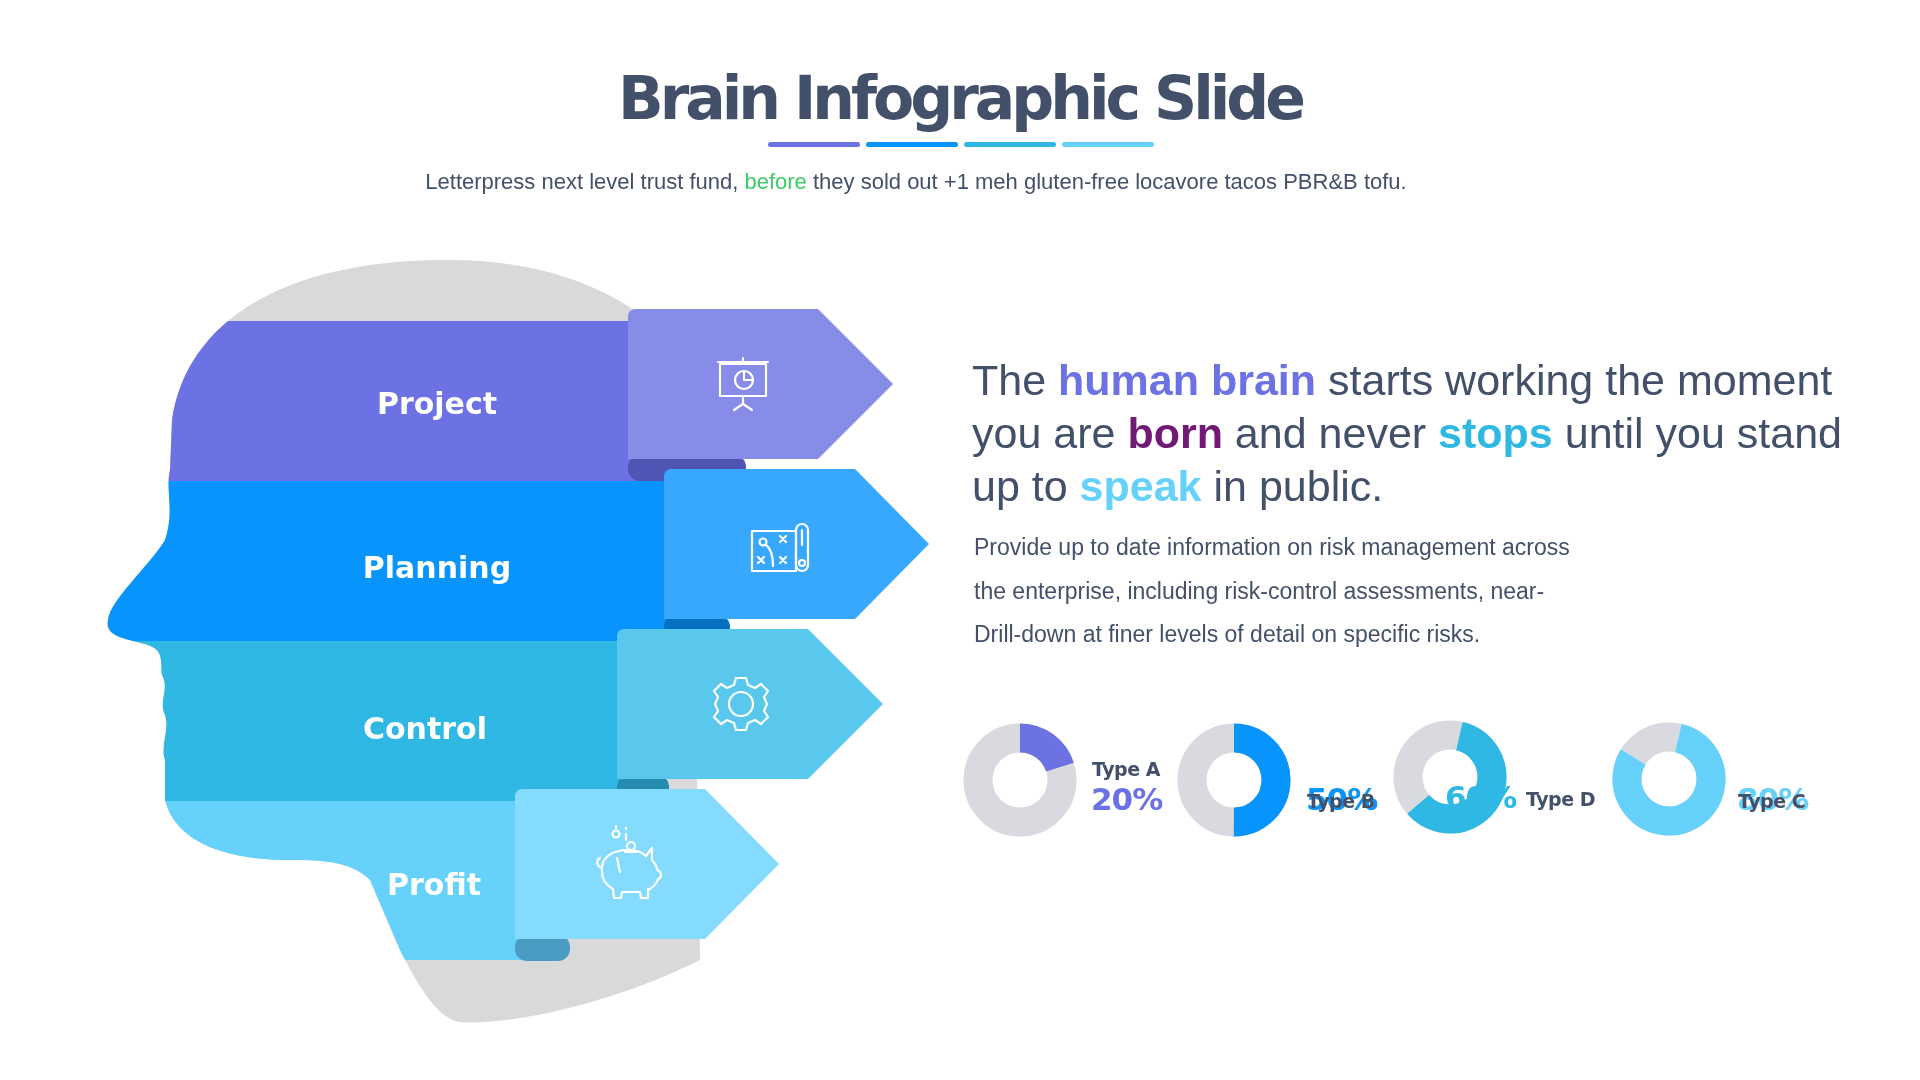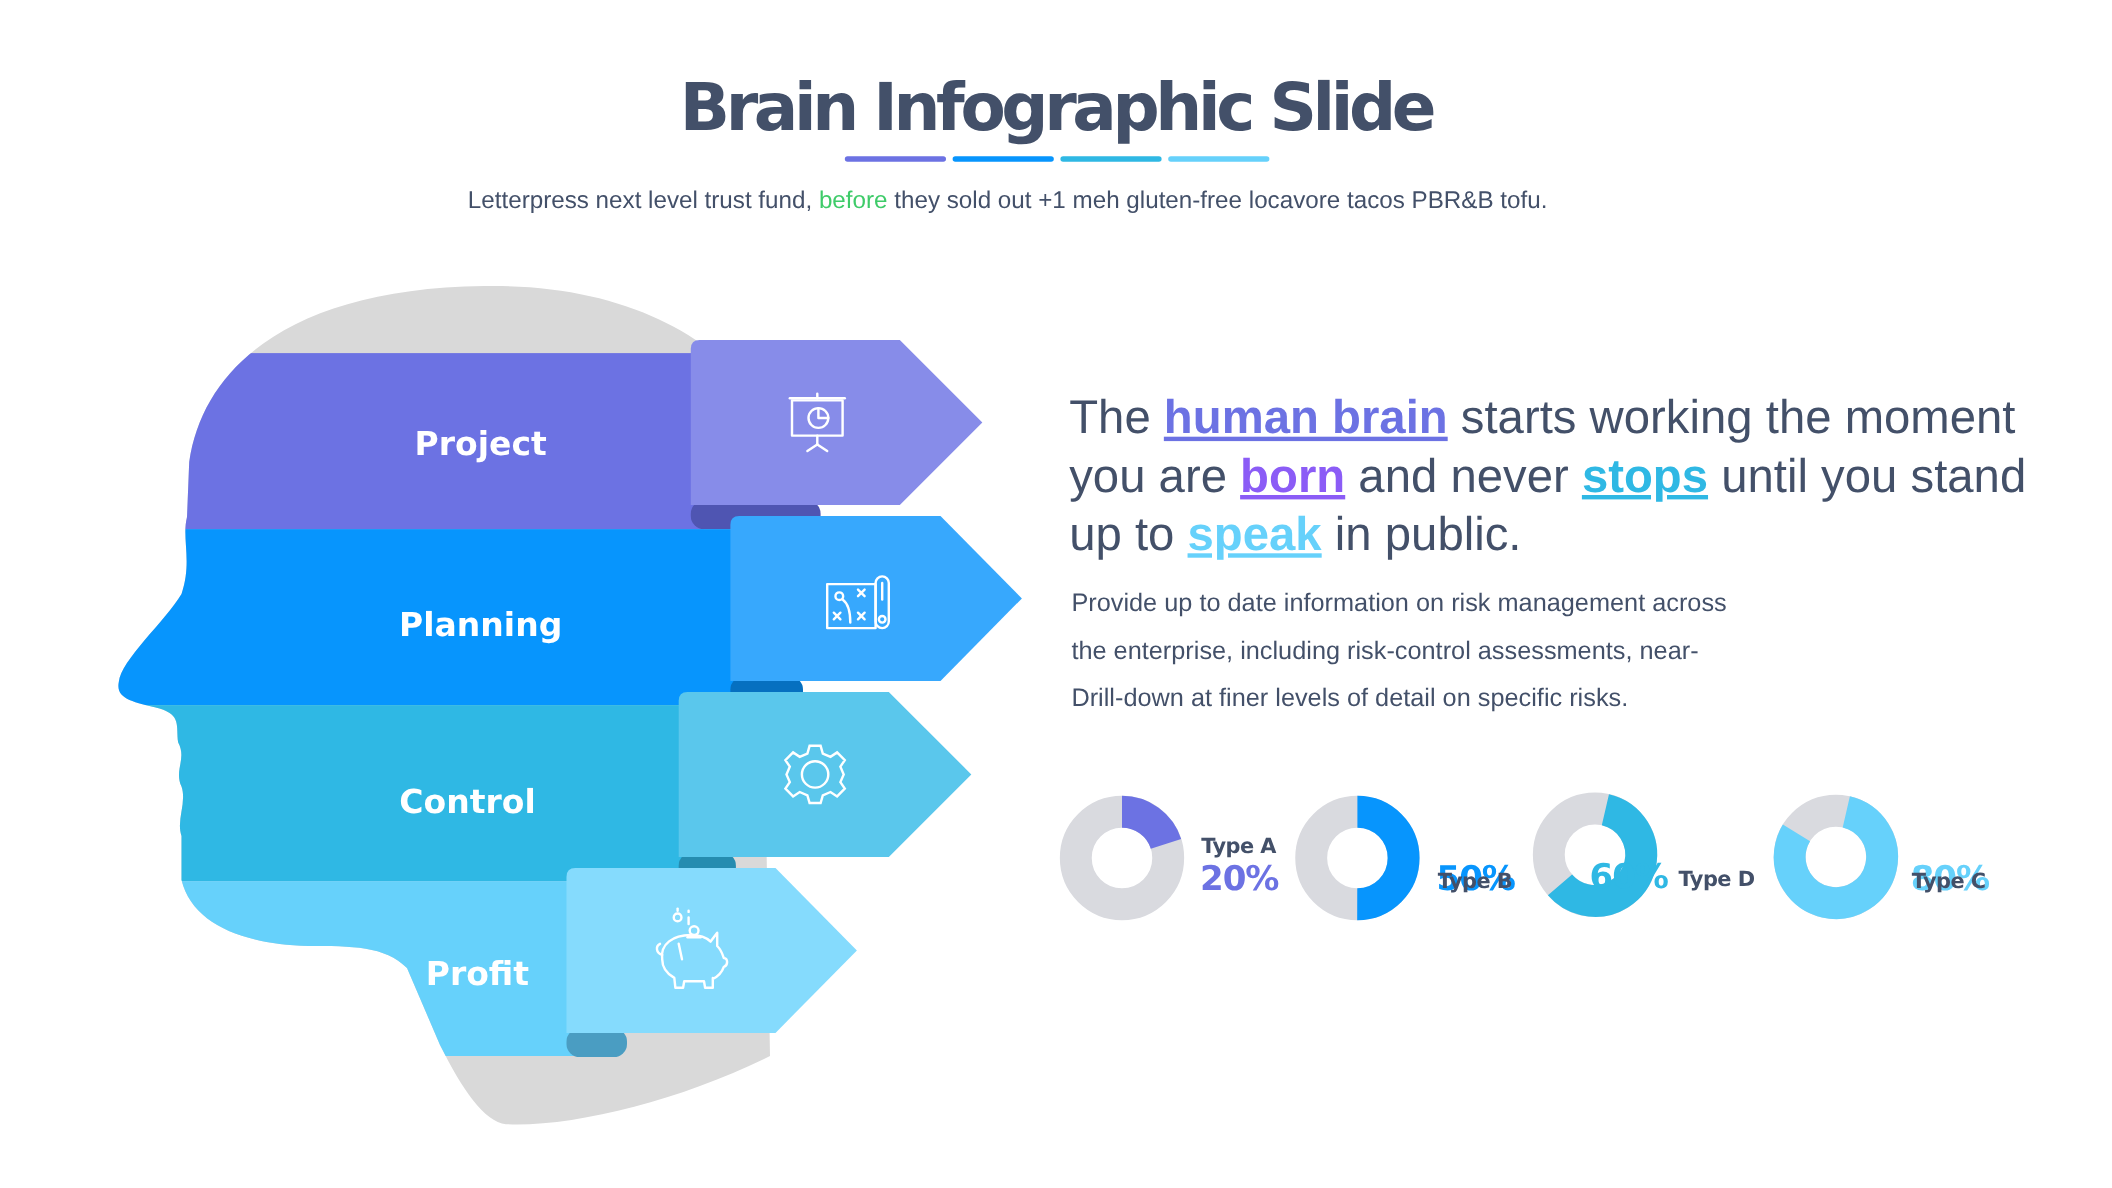--- a/index.html
+++ b/index.html
@@ -8,21 +8,21 @@
   .abs { position:absolute; }
   #title { left:0; width:1920px; top:58px; text-align:center; font-size:60px; font-weight:bold;
            letter-spacing:-4px; color:#435069; line-height:80px; }
   .uline { top:142px; height:5px; width:92px; border-radius:3px; }
   #subtitle { left:0; width:1832px; top:166px; text-align:center; font-size:22px; color:#435069;
               font-family:"Liberation Sans", sans-serif; line-height:32px; }
   #subtitle .hl { color:#3ecb69; }
   svg text { font-family:"DejaVu Sans", sans-serif; }
   #heading { left:972px; top:354px; width:920px; font-size:43px; line-height:53px; color:#435069;
              font-family:"Liberation Sans", sans-serif; }
-  #heading b { font-weight:bold;text-decoration:underline; }
+  #heading b { font-weight:bold; }
   #para { left:974px; top:526px; width:760px; font-size:23px; line-height:43.5px; color:#435069;
           font-family:Liberation Sans, sans-serif; }
   .pct { font-size:31px; font-weight:bold; line-height:34px; letter-spacing:-1px;margin-top:36px; }
   .ptype { font-size:19px; font-weight:bold; color:#435069; line-height:24px; letter-spacing:-0.5px; }
 </style>
 </head>
 <body>
 
 <div id="title" class="abs">Brain Infographic Slide</div>
 <div class="abs uline" style="left:768px;background:#6c72e3"></div>
@@ -92,21 +92,21 @@
     <line x1="626" y1="834" x2="626" y2="840"></line>
     <line x1="626" y1="828" x2="626" y2="829"></line>
   </g>
 
   <text x="437" y="414" text-anchor="middle" font-size="30" font-weight="bold" fill="#ffffff">Project</text>
   <text x="437" y="578" text-anchor="middle" font-size="30" font-weight="bold" fill="#ffffff">Planning</text>
   <text x="425" y="739" text-anchor="middle" font-size="30" font-weight="bold" fill="#ffffff">Control</text>
   <text x="434" y="895" text-anchor="middle" font-size="30" font-weight="bold" fill="#ffffff">Profit</text>
 </svg>
 
-<div id="heading" class="abs"><span>The </span><b style="color:#6c72e3">human brain</b><span> starts working the moment you are </span><b style="color:#8b5cf6">born</b><span> and never </span><b style="color:#2fb8e4">stops</b><span> until you stand up to </span><b style="color:#66d1fb">speak</b><span> in public.</span></div>
+<div id="heading" class="abs"><span>The </span><b style="color:#6c72e3">human brain</b><span> starts working the moment you are </span><b style="color:#701a75">born</b><span> and never </span><b style="color:#2fb8e4">stops</b><span> until you stand up to </span><b style="color:#66d1fb">speak</b><span> in public.</span></div>
 
 <div id="para" class="abs">
   <div>Provide up to date information on risk management across</div>
   <div>the enterprise, including risk-control assessments, near-</div>
   <div>Drill-down at finer levels of detail on specific risks.</div>
 </div>
 
 <svg class="abs" style="left:960px;top:715px" width="960" height="150" viewBox="0 0 960 150">
 
   <g>

